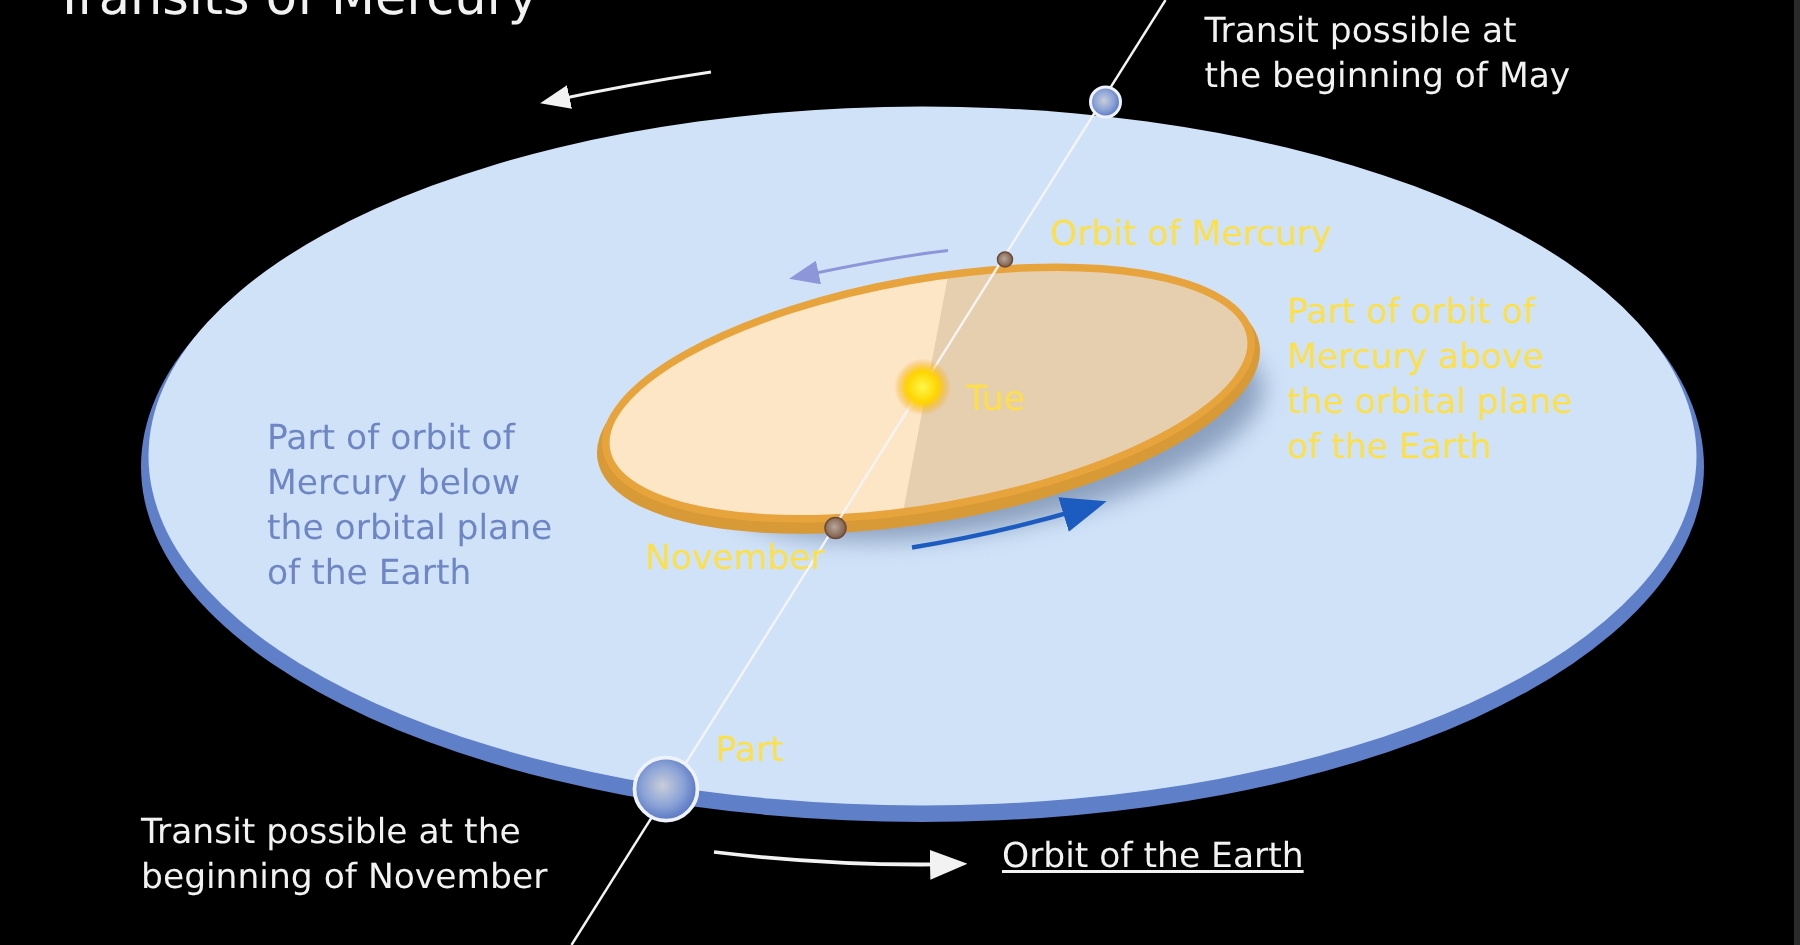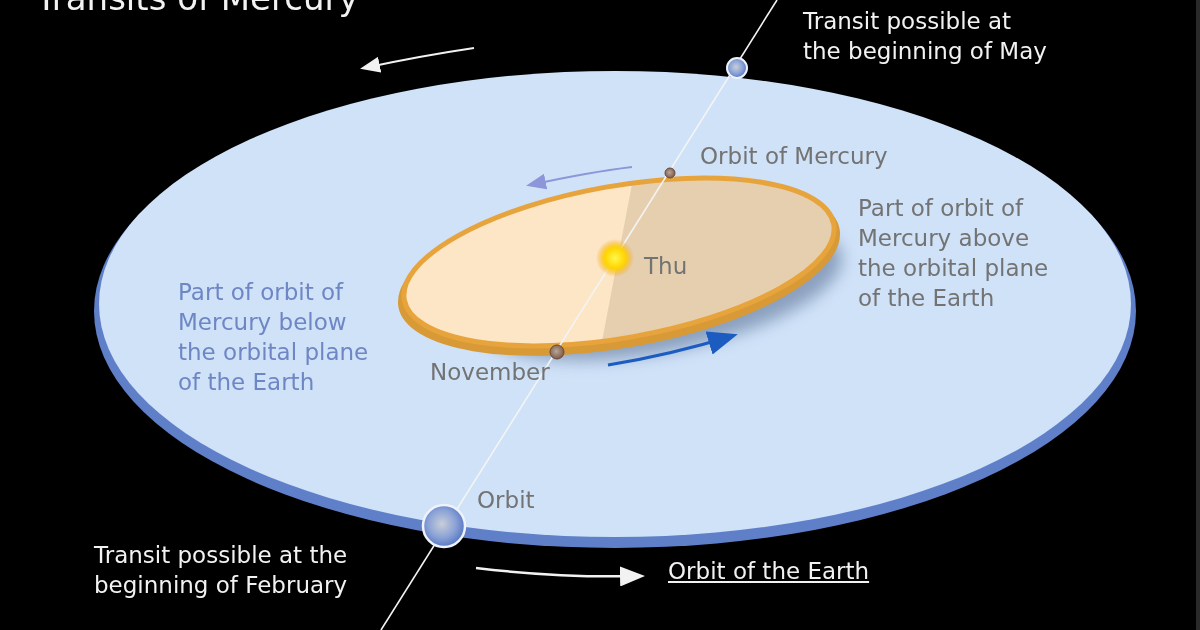--- a/index.html
+++ b/index.html
@@ -1,20 +1,20 @@
 <!DOCTYPE html>
 <html><head>
 <meta charset="utf-8">
 <style>
   html, body { margin:0; padding:0; background:#000; }
   body { width:1200px; height:630px; overflow:hidden; position:relative; font-family:"DejaVu Sans", sans-serif; }
   #stage { position:absolute; left:0; top:0; width:1200px; height:630px; }
   .lbl { position:absolute; white-space:pre; line-height:30px; font-size:23px; }
   .white { color:#f2f2f2; }
-  .navy { color:#737373; }
+  .navy { color:#fde047; }
   .faded { color:#6f86c4; }
   .title { position:absolute; left:36px; top:-22px; font-size:34px; color:#f2f2f2; white-space:pre; }
 </style>
 </head>
 <body>
 
 <div id="stage">
   <svg width="1200" height="630" viewBox="0 0 1200 630">
     <defs>
       <radialGradient id="sunGrad" cx="50%" cy="50%" r="50%">
@@ -84,23 +84,23 @@
 
   <div class="title">Transits of Mercury</div>
 
   <div class="lbl white" style="left:803px; top:6px;">Transit possible at
 the beginning of May</div>
   <div class="lbl navy" style="left:700px; top:141px;">Orbit of Mercury</div>
   <div class="lbl navy" style="left:858px; top:193px;">Part of orbit of
 Mercury above
 the orbital plane
 of the Earth</div>
-  <div class="lbl navy" style="left:644px; top:251px;">Thu</div>
+  <div class="lbl navy" style="left:644px; top:251px;">Tue</div>
   <div class="lbl faded" style="left:178px; top:277px;">Part of orbit of
 Mercury below
 the orbital plane
 of the Earth</div>
   <div class="lbl navy" style="left:430px; top:357px;">November</div>
-  <div class="lbl navy" style="left:477px; top:485px;">Orbit</div>
+  <div class="lbl navy" style="left:477px; top:485px;">Part</div>
   <div class="lbl white" style="left:94px; top:540px;">Transit possible at the
-beginning of February</div>
+beginning of November</div>
   <div class="lbl white" style="left:668px; top:556px;text-decoration:underline;">Orbit of the Earth</div>
 </div>
 
 </body></html>

